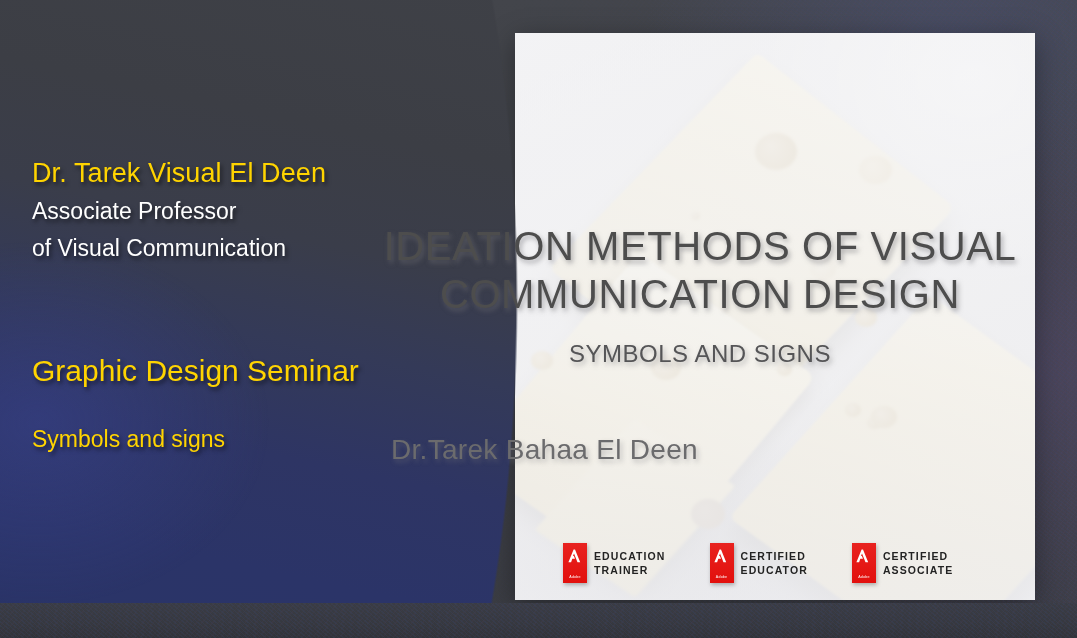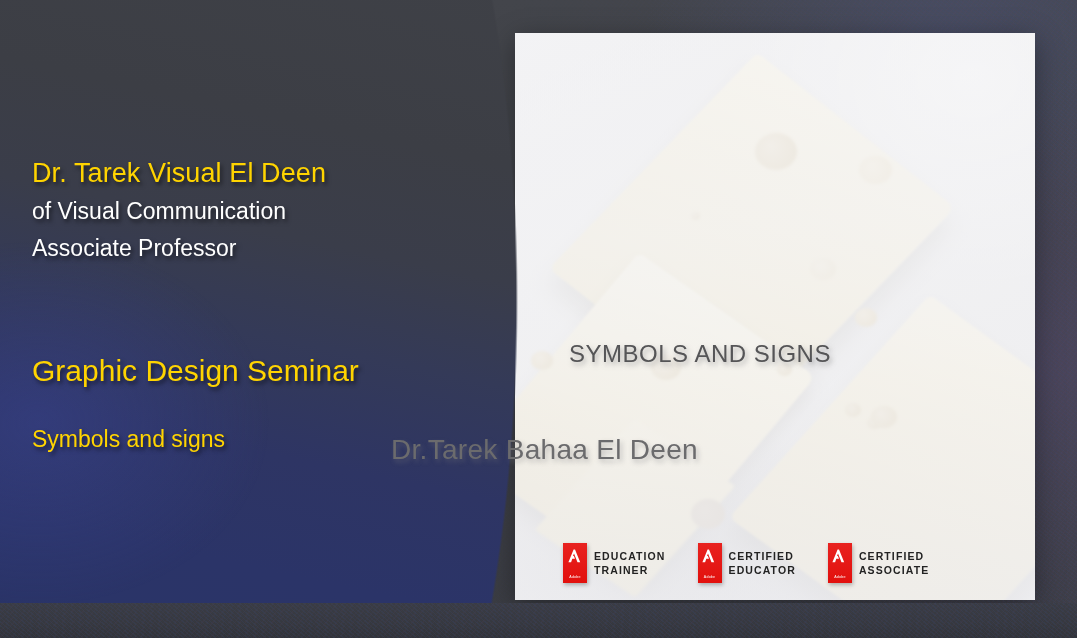--- a/index.html
+++ b/index.html
@@ -229,21 +229,21 @@
     color: #6b6b6d;
     text-shadow: 2px 3px 5px rgba(120,120,125,.45);
   }
 
   
   .badges {
     position: absolute;
     left: 563px; top: 543px;
     display: flex;
     align-items: center;
-    gap: 32px;
+    gap: 44px;
   }
   .badge { display: flex; align-items: center; gap: 7px; }
   .adobe-mark {
     position: relative;
     width: 24px; height: 40px;
     background: linear-gradient(180deg, #e8221f 0%, #e2100d 100%);
     box-shadow: 1px 2px 4px rgba(0,0,0,.28);
     display: flex;
     flex-direction: column;
     align-items: center;
@@ -299,20 +299,22 @@
     <div class="hole h10"></div>
     <div class="hole h11"></div>
     <div class="hole h12"></div>
 
     <div class="photo-haze"></div>
   </div>
 
   <div class="dark-panel"></div>
   <div class="dark-panel-glow"></div>
 
+  <div class="headline">IDEATION METHODS OF VISUAL
+COMMUNICATION DESIGN</div>
   <div class="subhead">SYMBOLS AND SIGNS</div>
   <div class="byline">Dr.Tarek Bahaa El Deen</div>
 
   <div class="badges">
 
     <div class="badge">
       <span class="adobe-mark">
         <svg width="15" height="14" viewBox="0 0 15 14" aria-hidden="true">
           <path d="M5.6 0.6 L0.4 13.2 H3.1 L4.3 9.8 H7.0 L5.9 7.1 H5.0 L6.0 4.4 L9.5 13.2 H12.2 L7.0 0.6 Z" fill="#ffffff"></path>
         </svg>
@@ -342,22 +344,22 @@
         <span class="wordmark">Adobe</span>
       </span>
       <span class="badge-text">CERTIFIED
 ASSOCIATE</span>
     </div>
 
   </div>
 
   <div class="speaker-block">
     <div class="speaker-name">Dr. Tarek Visual El Deen</div>
+    <div class="speaker-role">Associate Professor</div>
     <div class="speaker-role">of Visual Communication</div>
-    <div class="speaker-role">Associate Professor</div>
   </div>
   <div class="seminar-line">Graphic Design Seminar</div>
   <div class="topic-line">Symbols and signs</div>
 
   <div class="bottom-strip">
     <div class="bottom-strip-noise"></div>
   </div>
 
 </div>
 

